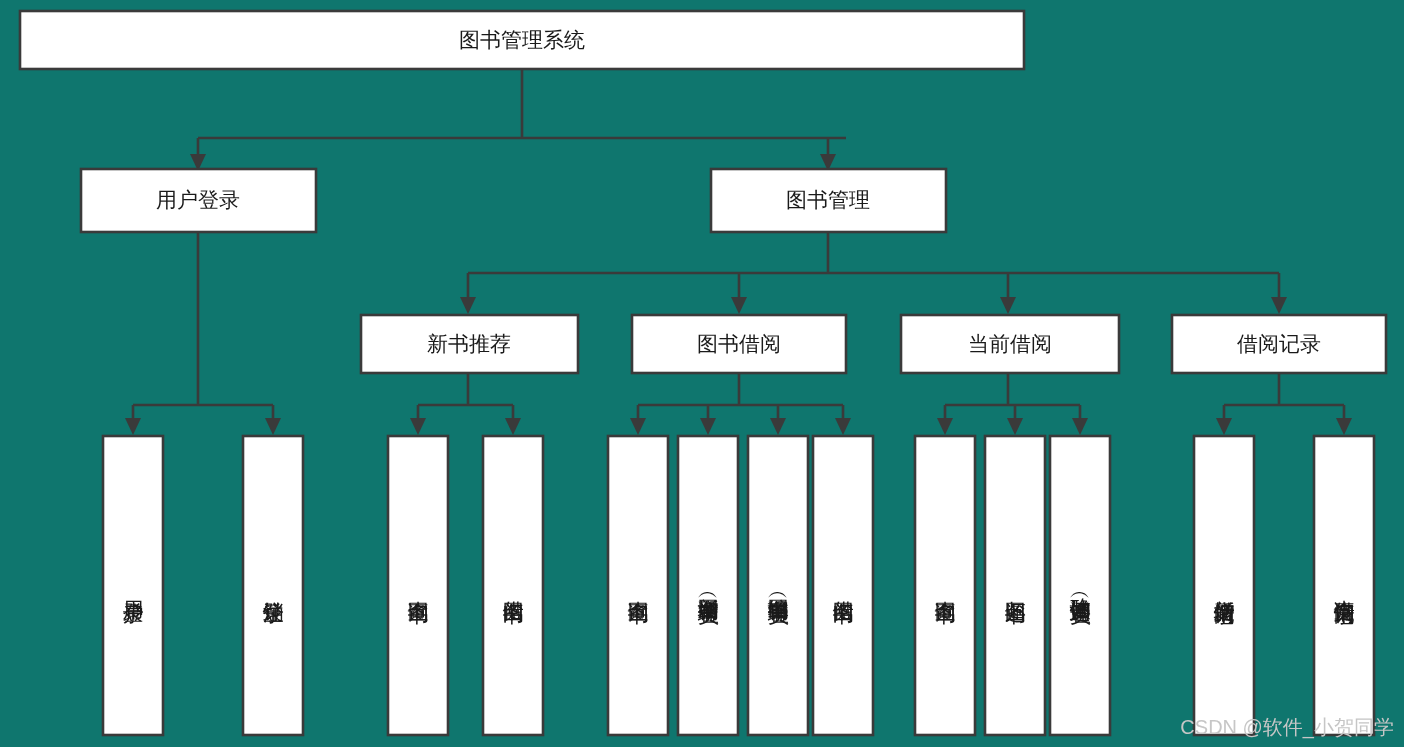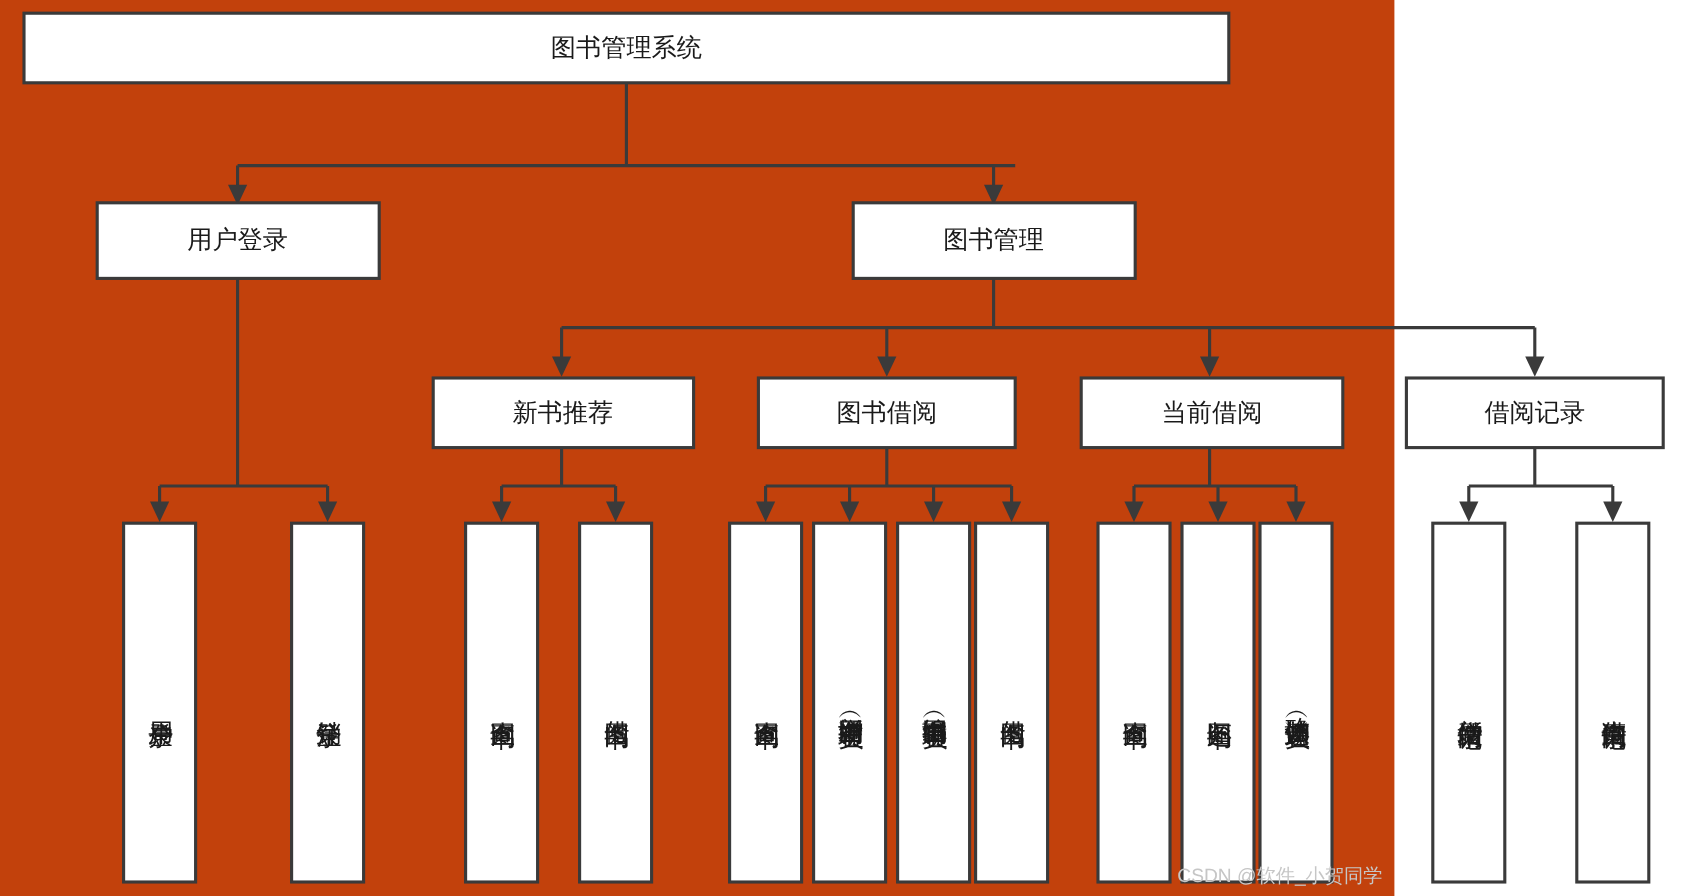--- a/index.html
+++ b/index.html
@@ -8,23 +8,23 @@
     background: #ffffff;
   }
   body {
     width: 1405px;
     height: 747px;
     font-family: "Liberation Sans", "DejaVu Sans", sans-serif;
     overflow: hidden;
   }
   #diagram-root {
     position: relative;
-    width: 1162px;
+    width: 1404px;
     height: 747px;
-    background: #c2410c;
+    background: #0f766e;
   }
   svg.diagram-canvas {
     position: absolute;
     top: 0;
     left: 0;
     width: 1405px;
     height: 747px;
   }
   .node-box {
     fill: #ffffff;
@@ -62,21 +62,21 @@
     justify-content: center;
     text-align: center;
     white-space: nowrap;
     pointer-events: none;
   }
   .watermark {
     position: absolute;
     right: 10px;
     bottom: 6px;
     font-family: "Liberation Sans", "DejaVu Sans", sans-serif;
-    font-size: 16px;
+    font-size: 20px;
     color: #c6c6c6;
     white-space: nowrap;
     pointer-events: none;
   }
 </style>
 </head>
 <body>
 
 <div id="diagram-root">
 

